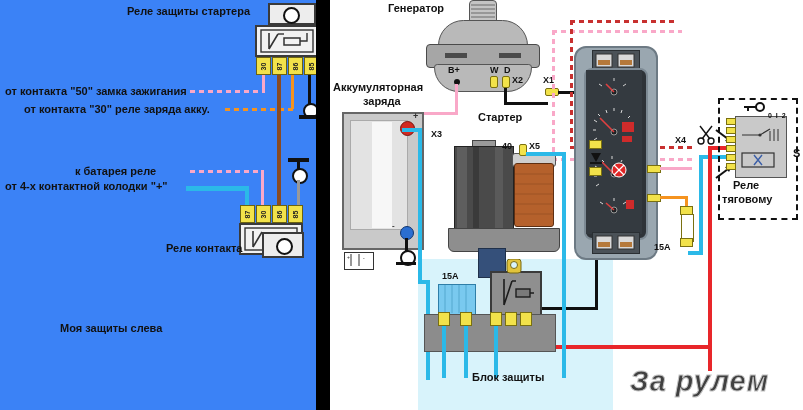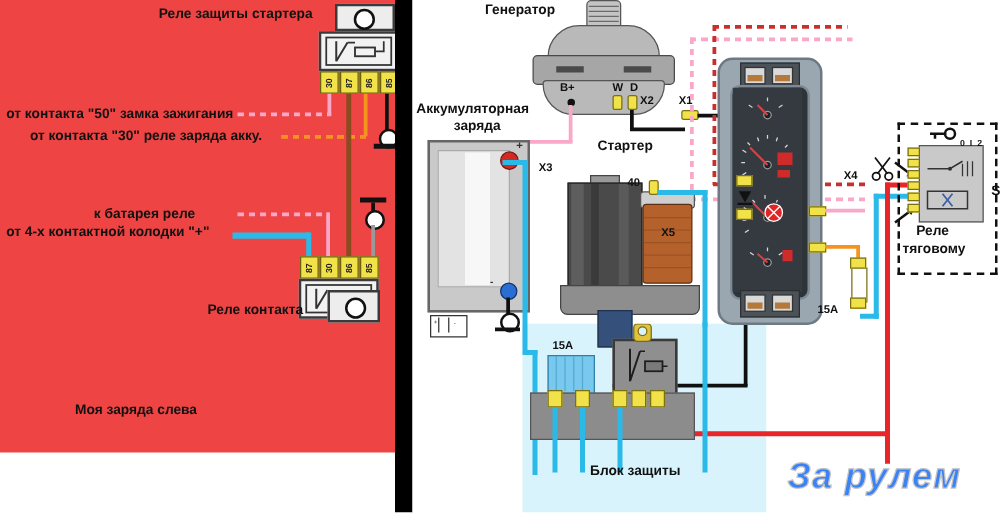--- a/index.html
+++ b/index.html
@@ -3,21 +3,21 @@
 <meta charset="utf-8">
 <style>
   html,body{margin:0;padding:0;background:#fff;}
   body{width:803px;height:410px;overflow:hidden;
        font-family:"Liberation Sans","DejaVu Sans",sans-serif;}
   #root{position:relative;width:803px;height:410px;background:#ffffff;}
 
   .abs{position:absolute;}
 
   
-  #left-panel{left:0;top:0;width:316px;height:362px;background:#ef4444;}
+  #left-panel{left:0;top:0;width:316px;height:410px;background:#3b82f6;}
   #divider{left:316px;top:0;width:14px;height:410px;background:#000;}
   #right-panel{left:330px;top:0;width:473px;height:410px;background:#fff;}
 
   
   .lbl{font-weight:bold;color:#111;white-space:nowrap;line-height:1;}
   .lbl.s11{font-size:11px;}
   .lbl.s9{font-size:9px;}
   .lbl.s8{font-size:8px;}
   .lbl.s7{font-size:7px;}
 
@@ -76,21 +76,21 @@
   .fuse-blue{background:#79c9ef;border:1px solid #2f7ea8;}
 
   .lock-dash{border:2px dashed #111;box-sizing:border-box;background:transparent;}
   .lock-box{background:#c9c9c9;border:1px solid #555;}
 
   .fuse15{background:#fff;border:1px solid #7a7010;}
   .ground-bar{background:#111;}
   .dot{background:#111;border-radius:50%;}
   .circ{border:2px solid #111;border-radius:50%;background:#fff;}
 
-  .wm{color:#3b82f6;font-size:29px;font-weight:bold;font-style:italic;
+  .wm{color:#404040;font-size:29px;font-weight:bold;font-style:italic;
       -webkit-text-stroke:1px #c4c4c4;letter-spacing:1px;}
 </style>
 </head>
 <body>
 
 <div id="root">
 
   <div class="abs" id="left-panel">
 
     <div class="abs lbl s11" style="left:127px;top:6px;">Реле защиты стартера</div>
@@ -171,21 +171,21 @@
         <rect x="27" y="11" width="16" height="7" fill="none" stroke="#333" stroke-width="1.5"></rect>
         <path d="M43 14 L50 14 L50 22" stroke="#333" stroke-width="1.4" fill="none"></path>
       </svg>
     </div>
 
     <div class="abs relay-tab" style="left:262px;top:232px;width:42px;height:26px;"></div>
     <div class="abs circ" style="left:276px;top:238px;width:13px;height:13px;"></div>
 
     <div class="abs lbl s11" style="left:166px;top:243px;">Реле контакта</div>
 
-    <div class="abs lbl s11" style="left:60px;top:323px;">Моя заряда слева</div>
+    <div class="abs lbl s11" style="left:60px;top:323px;">Моя защиты слева</div>
   </div>
 
   <div class="abs" id="divider"></div>
 
   <div class="abs" id="right-panel">
 
     <div class="abs prot-bg" style="left:88px;top:259px;width:195px;height:151px;"></div>
 
     <div class="abs lbl s11" style="left:58px;top:3px;">Генератор</div>
 
@@ -290,21 +290,21 @@
             <line x1="0" y1="40" x2="38" y2="40"></line>
           <line x1="0" y1="50" x2="38" y2="50"></line>
         </g>
       </svg>
     </div>
     <div class="abs starter-nose" style="left:118px;top:228px;width:110px;height:22px;border-radius:0 0 6px 6px;"></div>
     <div class="abs starter-drive" style="left:148px;top:248px;width:26px;height:28px;"></div>
 
     <div class="abs lbl s9" style="left:172px;top:142px;">40</div>
     <div class="abs term" style="left:189px;top:144px;width:8px;height:12px;border-radius:2px;"></div>
-    <div class="abs lbl s9" style="left:199px;top:142px;margin-top:40px;">X5</div>
+    <div class="abs lbl s9" style="left:199px;top:142px;">X5</div>
 
     <div class="abs w wh c-cyan" style="left:196px;top:152px;width:40px;height:4px;"></div>
     <div class="abs w c-cyan" style="left:232px;top:152px;width:4px;height:110px;"></div>
 
     <div class="abs cluster-outer" style="left:244px;top:46px;width:80px;height:210px;"></div>
     <div class="abs cluster-conn" style="left:262px;top:50px;width:46px;height:20px;">
       <svg width="46" height="20" viewBox="0 0 46 20">
         <rect x="3" y="3" width="16" height="13" fill="#d9d9d9" stroke="#333"></rect>
         <rect x="25" y="3" width="16" height="13" fill="#d9d9d9" stroke="#333"></rect>
         <rect x="5" y="9" width="12" height="5" fill="#b5793b"></rect>

